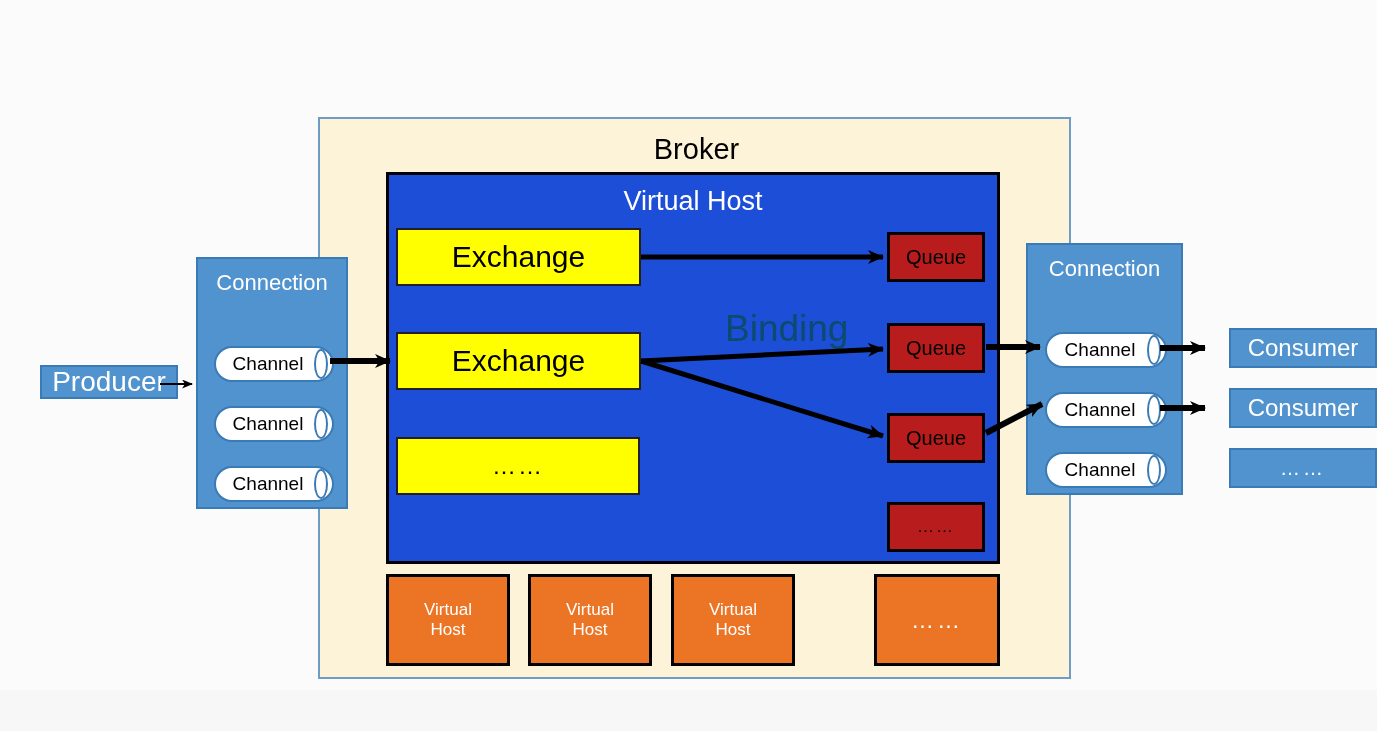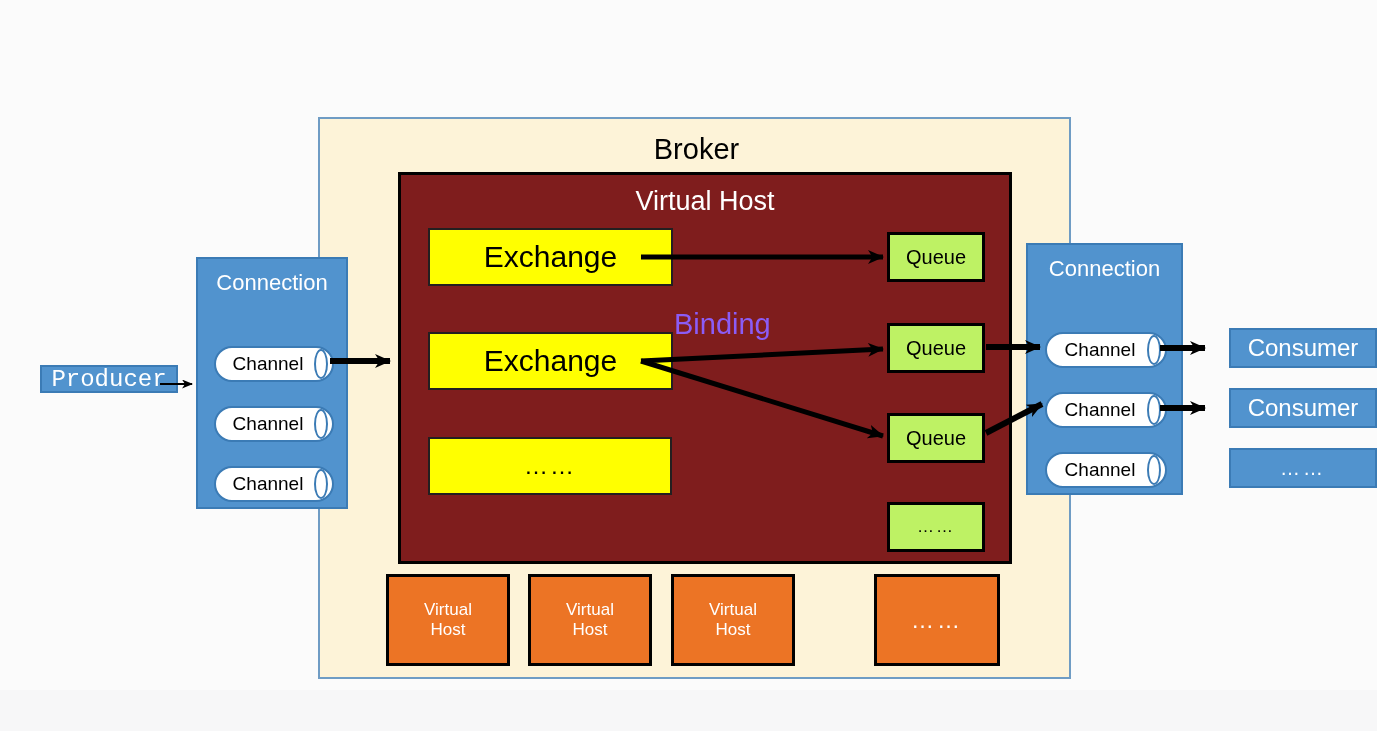--- a/index.html
+++ b/index.html
@@ -39,60 +39,60 @@
     border: 2px solid #6f9cc4;
   }
   #broker-title {
     left: 0; top: 16px; width: 753px;
     text-align: center;
     font-size: 29px; color: #000000;
   }
 
   
   #vhost-main {
-    left: 398px; top: 172px;
+    left: 386px; top: 172px;
     width: 614px; height: 392px;
-    background: #7f1d1d;
+    background: #1d4ed8;
     border: 3px solid #000000;
   }
   #vhost-main-title {
     left: 0; top: 13px; width: 608px;
     text-align: center;
     font-size: 27px; color: #ffffff;
   }
 
   
   .exchange {
     background: #ffff00;
     border: 2px solid #231f20;
     display: flex; align-items: center; justify-content: center;
-    font-size: 30px; color: #000000; margin-left: 32px;
+    font-size: 30px; color: #000000;
   }
   #exchange-1 { left: 396px; top: 228px; width: 245px; height: 58px; }
   #exchange-2 { left: 396px; top: 332px; width: 245px; height: 58px; }
   #exchange-3 { left: 396px; top: 437px; width: 244px; height: 58px;
                 font-size: 24px; letter-spacing: 2px; }
 
   
   .queue {
-    background: #bef264;
+    background: #b91c1c;
     border: 3px solid #000000;
     display: flex; align-items: center; justify-content: center;
     font-size: 20px; color: #000000;
   }
   #queue-1 { left: 887px; top: 232px; width: 98px; height: 50px; }
   #queue-2 { left: 887px; top: 323px; width: 98px; height: 50px; }
   #queue-3 { left: 887px; top: 413px; width: 98px; height: 50px; }
   #queue-4 { left: 887px; top: 502px; width: 98px; height: 50px;
              font-size: 17px; letter-spacing: 2px; }
 
   
   #binding-label {
-    left: 674px; top: 310px;
-    font-size: 29px; color: #8b5cf6;
+    left: 725px; top: 310px;
+    font-size: 37px; color: #0c4a6e;
   }
 
   
   .vhost-small {
     background: #ec7425;
     border: 3px solid #000000;
     display: flex; align-items: center; justify-content: center;
     text-align: center;
     font-size: 17px; color: #ffffff;
     line-height: 1.15;
@@ -152,21 +152,21 @@
   .ch-row-3 { top: 207px; }
 
   
   .blue-node {
     background: #5193ce;
     border: 2px solid #3b7bb5;
     display: flex; align-items: center; justify-content: center;
     color: #ffffff;
     margin-left: 20px;
   }
-  #producer { left: 20px; top: 365px; width: 138px; height: 28px; font-size: 24px; font-family: Liberation Mono, monospace; }
+  #producer { left: 20px; top: 365px; width: 138px; height: 34px; font-size: 28px; }
   #consumer-1 { left: 1209px; top: 328px; width: 148px; height: 40px; font-size: 24px; }
   #consumer-2 { left: 1209px; top: 388px; width: 148px; height: 40px; font-size: 24px; }
   #consumer-3 { left: 1209px; top: 448px; width: 148px; height: 40px;
                 font-size: 20px; letter-spacing: 3px; }
 
   svg.arrows {
     position: absolute;
     left: 0; top: 0;
     width: 1377px; height: 731px;
     pointer-events: none;

